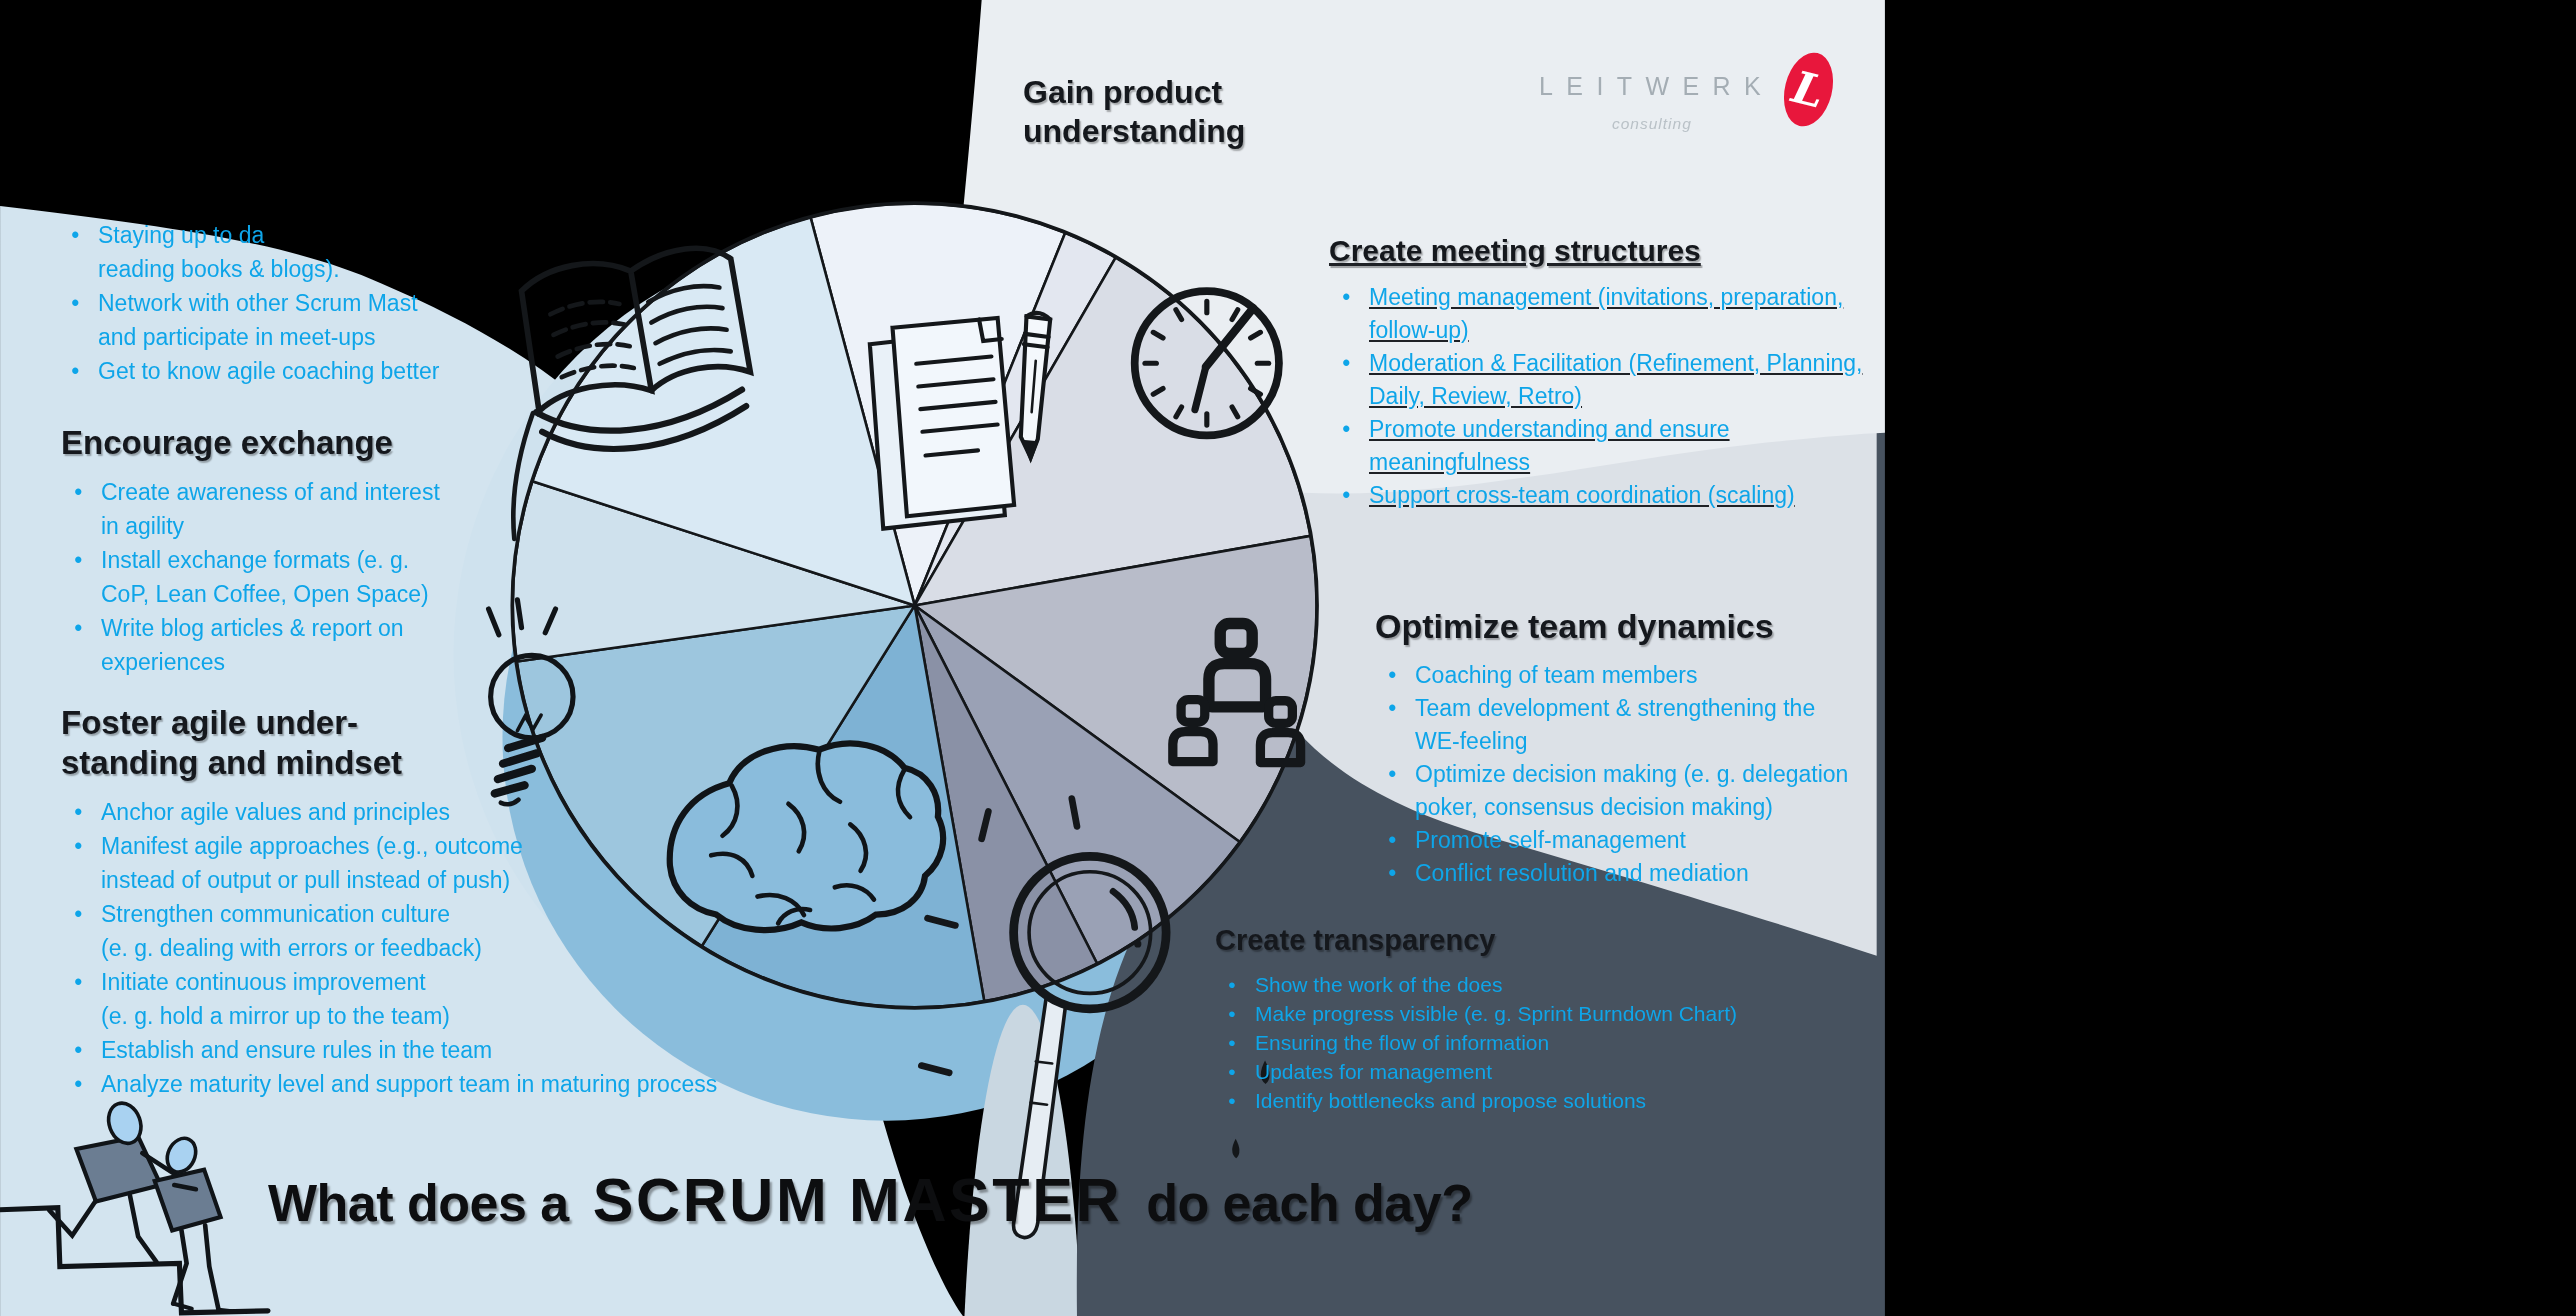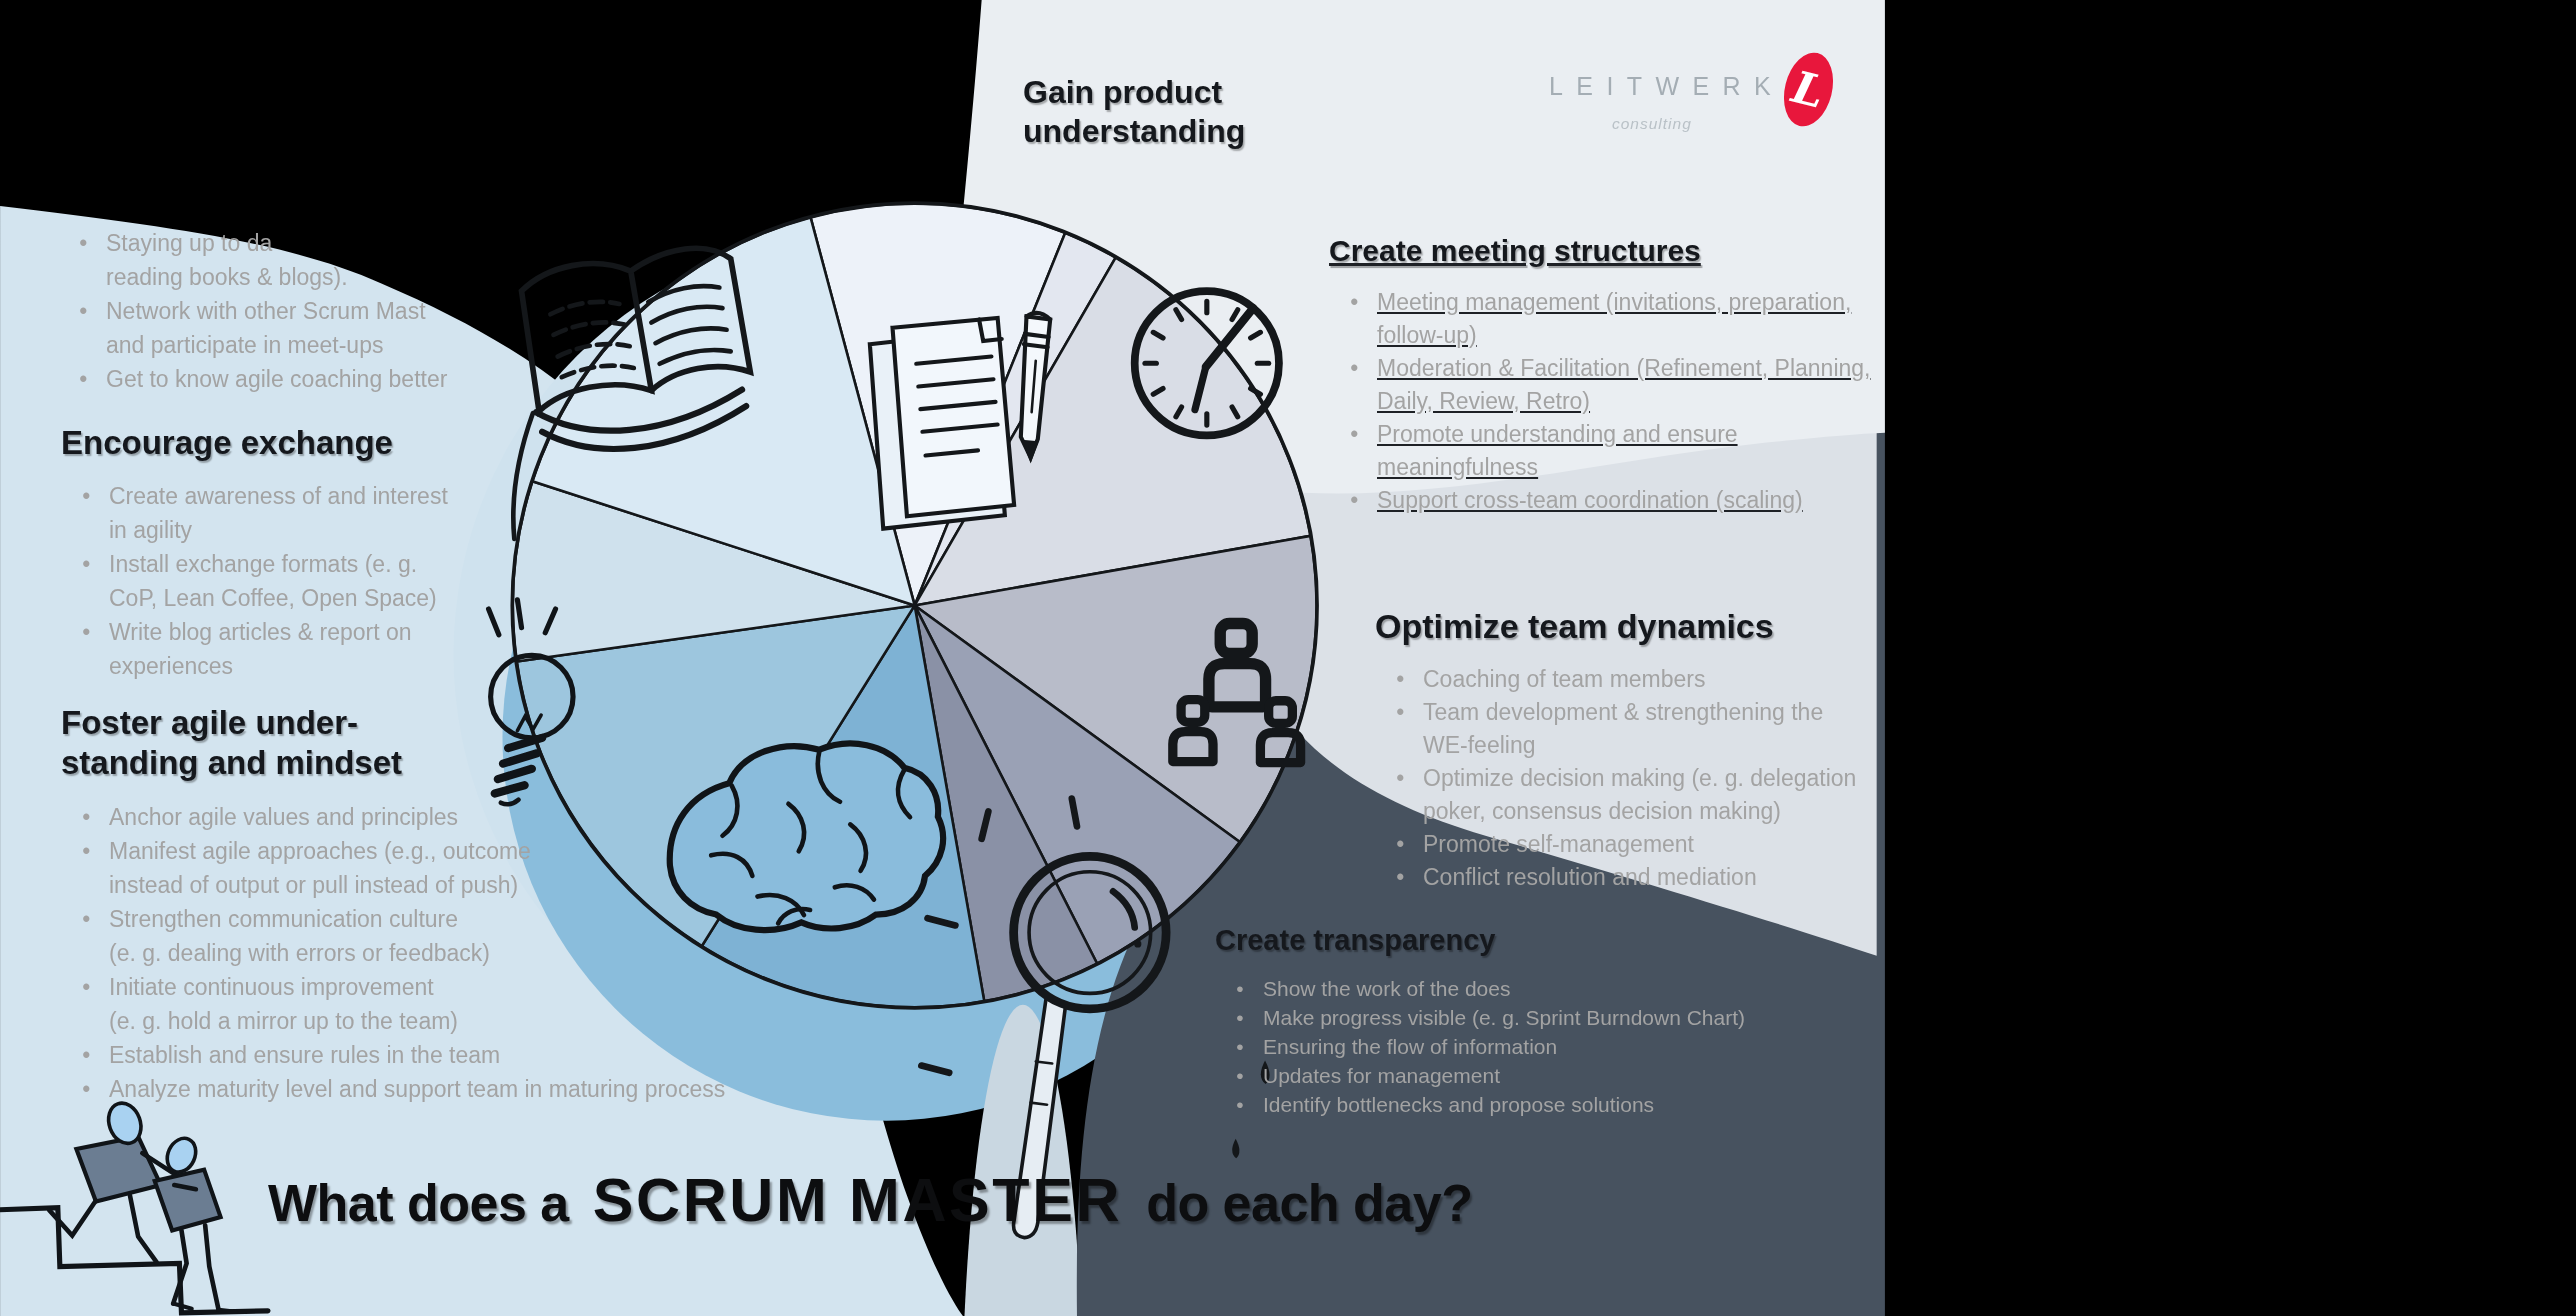--- a/index.html
+++ b/index.html
@@ -3,31 +3,31 @@
 <meta charset="utf-8">
 <style>
   html,body{margin:0;padding:0;background:#000;}
   #stage{position:relative;width:2797px;height:1317px;background:#000;overflow:hidden;
          font-family:"Liberation Sans",sans-serif;color:#1e2126;}
   #content{position:absolute;left:0;top:0;width:1885px;height:1317px;overflow:hidden;}
   #art{position:absolute;left:0;top:0;}
   .sec{position:absolute;z-index:5;}
   .heading{font-weight:bold;font-size:31px;line-height:1.22;white-space:pre-line;
            color:#15181d;text-shadow:1.5px 2.1px 1.5px rgba(0,0,0,.30);margin:0 0 11.3px 0;}
-  .blist{list-style:none;margin:16px;padding:0;font-size:23px;line-height:34px;color:#a3a3a3;}
+  .blist{list-style:none;margin:8px;padding:0;font-size:23px;line-height:34px;color:#0ea5e9;}
   .blist li{position:relative;padding-left:32px;white-space:pre-line;}
   .blist li::before{content:"\2022";position:absolute;left:5.2px;top:0;}
   .small .blist{font-size:21px;line-height:29px;}
   .mid .blist{font-size:23px;line-height:33px;}
   #title{position:absolute;left:268px;top:1165px;z-index:6;display:flex;align-items:baseline;gap:24px;
          color:#0d0e10;text-shadow:2.1px 2.6px 2.1px rgba(0,0,0,.35);white-space:nowrap;}
   #title .t-side{font-size:52px;font-weight:bold;letter-spacing:-0.5px;}
   #title .t-main{font-size:61px;font-weight:bold;letter-spacing:2.6px;}
   #logo{position:absolute;left:1535px;top:61px;z-index:6;width:340px;height:82px;}
-  #logo .wordmark{position:absolute;left:14px;top:11.3px;font-size:25px;letter-spacing:13.4px;
+  #logo .wordmark{position:absolute;left:4px;top:11.3px;font-size:25px;letter-spacing:13.4px;
                   color:#a4adb4;font-weight:500;}
   #logo .mark{position:absolute;left:250px;top:-9.3px;width:47px;height:75px;border-radius:50%;
               transform:rotate(14deg);display:flex;align-items:center;justify-content:center;}
   #logo .mark span{font-family:"DejaVu Serif",serif;font-style:italic;font-weight:bold;
                    font-size:44px;color:#fff;}
   #logo .tagline{position:absolute;left:77px;top:54px;font-style:italic;font-size:15.5px;
                  color:#b9c1c7;letter-spacing:1px;}
 </style>
 </head>
 <body>

